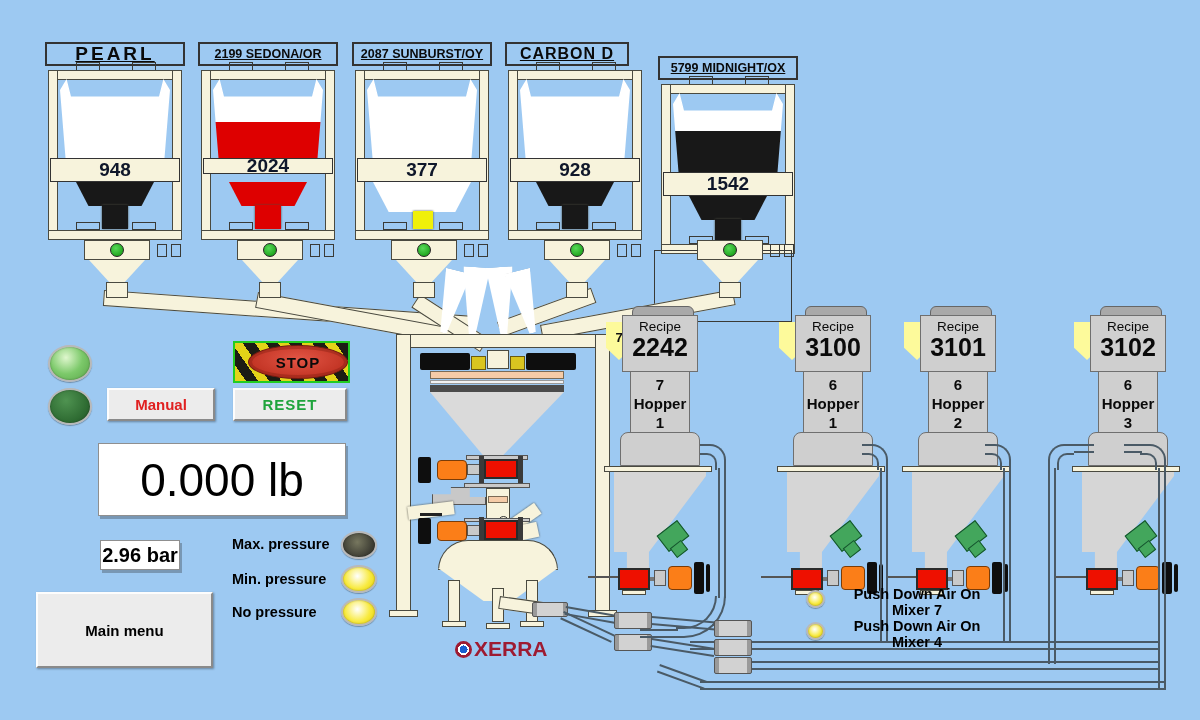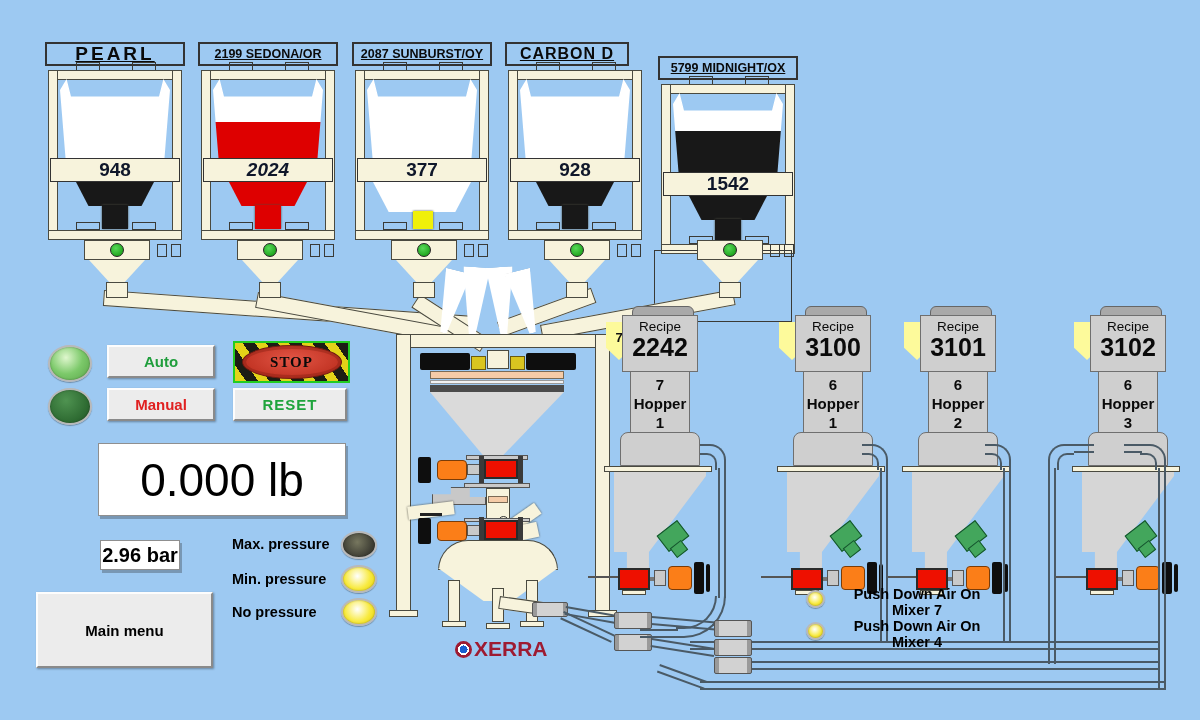--- a/index.html
+++ b/index.html
@@ -52,21 +52,21 @@
   .greenvalve{background:#43A65C;border:1px solid #14532d;}
   
   .pv{border-left:2px solid #4a5a66;border-right:2px solid #4a5a66;width:8px;background:transparent;}
   .ph{border-top:2px solid #4a5a66;border-bottom:2px solid #4a5a66;height:9px;background:transparent;transform-origin:left top;}
   .ctr{border-top:2px solid #4a5a66;border-right:2px solid #4a5a66;border-top-right-radius:16px;background:transparent;}
   .ctl{border-top:2px solid #4a5a66;border-left:2px solid #4a5a66;border-top-left-radius:16px;background:transparent;}
   .cbr{border-bottom:2px solid #4a5a66;border-right:2px solid #4a5a66;border-bottom-right-radius:44px;background:transparent;}
   .coupling{background:linear-gradient(90deg,#9a9a9a 0 12%,#d2d2d2 12% 88%,#9a9a9a 88%);border:1px solid #555;border-radius:2px;}
   
   .stopbtn{border:2px solid #22CC22;background:repeating-linear-gradient(55deg,#E4D318 0 9px,#1c1c14 9px 19px);
-    display:flex;align-items:center;justify-content:center;cursor:pointer;font-family:Liberation Serif, serif;}
+    display:flex;align-items:center;justify-content:flex-end;cursor:pointer;}
   .stopoval{width:98px;height:32px;border-radius:50%;background:radial-gradient(ellipse at 50% 40%,#E25545,#C23424 70%);
     border:1px solid #6e1a10;display:flex;align-items:center;justify-content:center;
     font-weight:bold;font-size:15px;letter-spacing:1px;color:#0a0a0a;box-shadow:inset 0 0 0 3px rgba(120,25,15,.35);}
   .mixtext{font-weight:bold;font-size:14.5px;line-height:16px;color:#000;text-align:center;}
   .logo{display:flex;align-items:center;gap:2px;font-weight:bold;font-size:21px;color:#9E1B32;letter-spacing:0px;}
   .logo-mark{width:17px;height:17px;border-radius:50%;
     background:radial-gradient(circle,#1A5FD0 0 4px,#ffffff 4px 5.5px,#9E1B32 5.5px);}
   .hopper-num{font-weight:bold;font-size:25px;line-height:25px;}
   .recipe-lbl{font-size:13.5px;line-height:16px;}
 </style>
@@ -105,21 +105,21 @@
       </div>
     <div class="abs" style="left:3px;top:20px;width:134px;height:178px;">
       <div class="abs outl creamNB" style="left:28px;top:0;width:24px;height:9px;"></div>
       <div class="abs outl creamNB" style="left:84px;top:0;width:24px;height:9px;"></div>
       <div class="abs cream" style="left:0;top:8px;width:134px;height:10px;"></div>
       <div class="abs cream" style="left:0;top:8px;width:10px;height:162px;"></div>
       <div class="abs cream" style="left:124px;top:8px;width:10px;height:162px;"></div>
       <div class="abs bag shadow1" style="left:12px;top:17px;width:110px;height:79px;">
         <div class="bagfill" style="background: rgb(222, 0, 0); height: 46%;"></div>
       </div>
-      <div class="abs plate" style="left:2px;top:96px;width:130px;height:24px;font-style:italic;">
+      <div class="abs plate" style="left:2px;top:96px;width:130px;height:16px;">
           <span>2024</span>
         </div>
       <div class="abs lowerbag shadow1" style="left: 28px; top: 120px; width: 78px; height: 24px; background: rgb(222, 0, 0);"></div>
       <div class="abs shadow1" style="left: 54px; top: 143px; width: 26px; height: 24px; background: rgb(222, 0, 0);"></div>
       <div class="abs outl creamNB" style="left:28px;top:160px;width:24px;height:8px;"></div>
       <div class="abs outl creamNB" style="left:84px;top:160px;width:24px;height:8px;"></div>
       <div class="abs cream" style="left:0;top:168px;width:134px;height:10px;"></div>
     </div>
   </div>
 
@@ -457,23 +457,20 @@
   <div class="abs pv" style="left:1158px;top:650px;height:38px;"></div>
   <div class="abs ph" style="left:660px;top:664px;width:50px;transform:rotate(20deg);"></div>
 
   <div class="abs coupling" style="left:714px;top:620px;width:38px;height:17px;"></div>
   <div class="abs coupling" style="left:714px;top:639px;width:38px;height:17px;"></div>
   <div class="abs coupling" style="left:714px;top:657px;width:38px;height:17px;"></div>
 
   <div class="abs lamp lamp-green-on" style="left:48px;top:345px;width:44px;height:37px;"></div>
   <div class="abs lamp lamp-green-off" style="left:48px;top:388px;width:44px;height:37px;"></div>
 
-  <div class="abs btn" style="left:107px;top:345px;width:108px;height:33px;font-size:15px;color:#1F9E3C;">
-      <span>Auto</span>
-    </div>
   <div class="abs btn" style="left:107px;top:388px;width:108px;height:33px;font-size:15px;color:#E02020;">
       <span>Manual</span>
     </div>
 
   <div class="abs stopbtn" style="left:233px;top:341px;width:117px;height:42px;">
     <div class="stopoval">
         <span>STOP</span>
       </div>
   </div>
   <div class="abs btn" style="left:233px;top:388px;width:114px;height:33px;font-size:15px;color:#1FA43C;letter-spacing:1px;">

